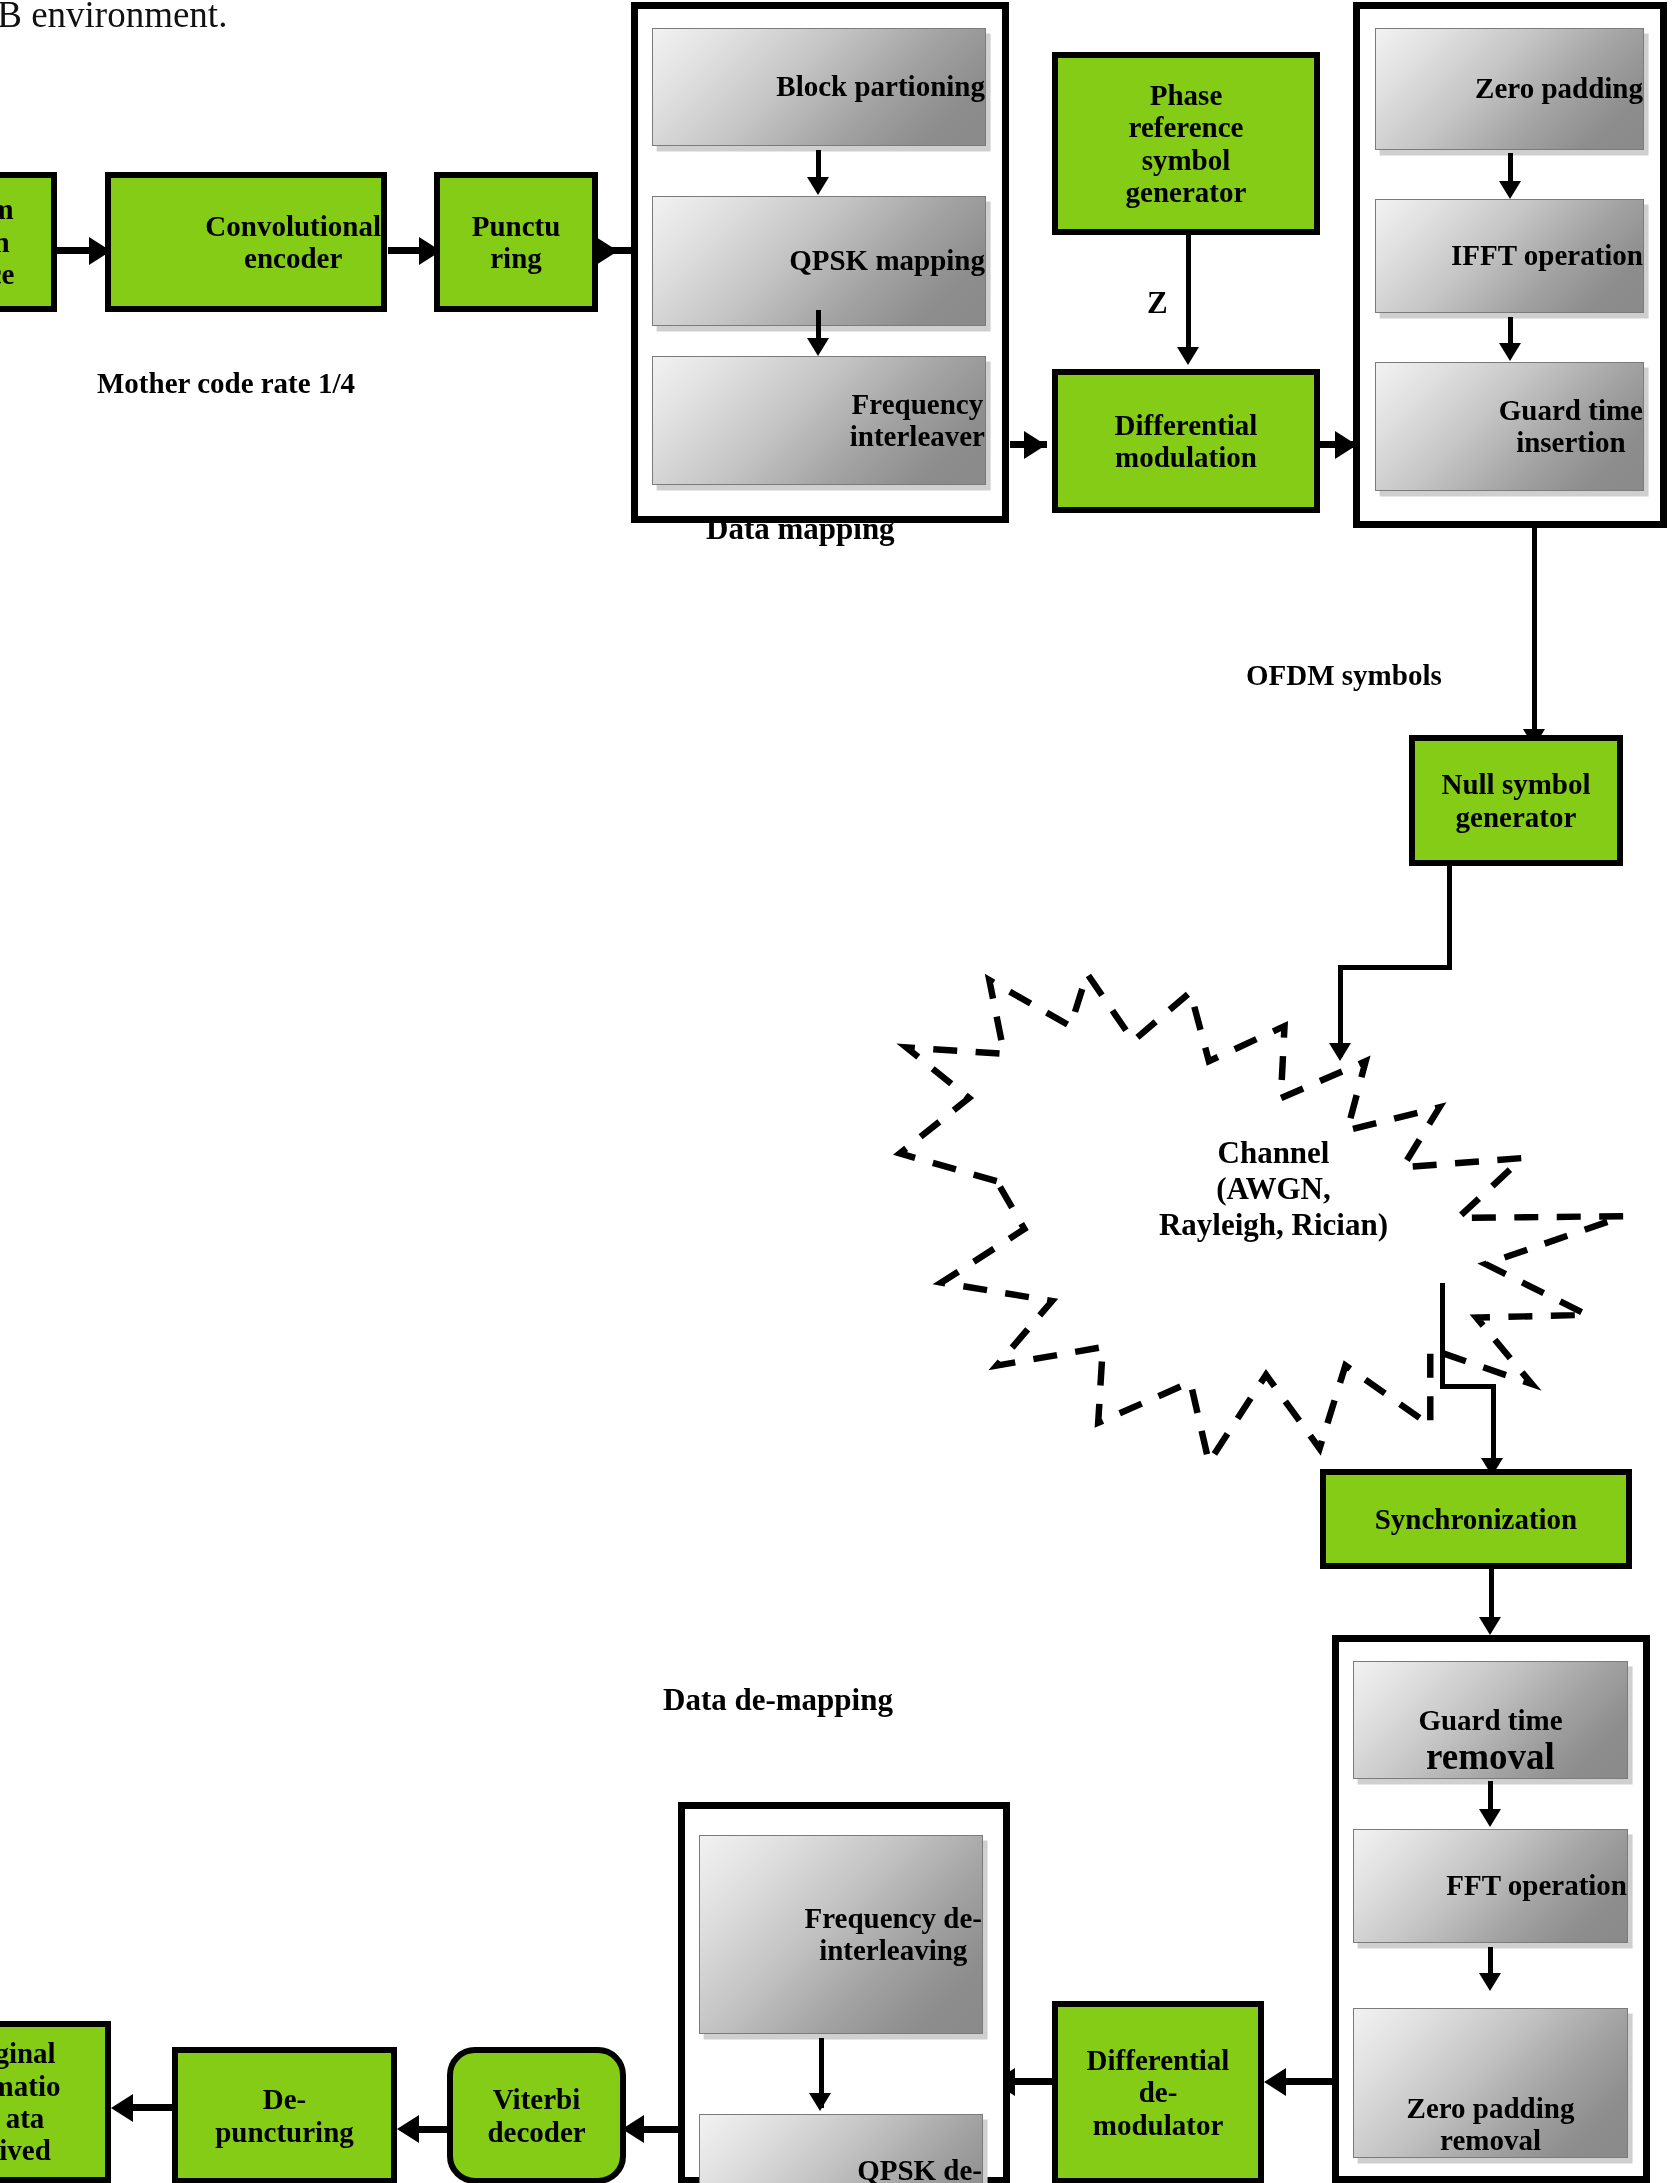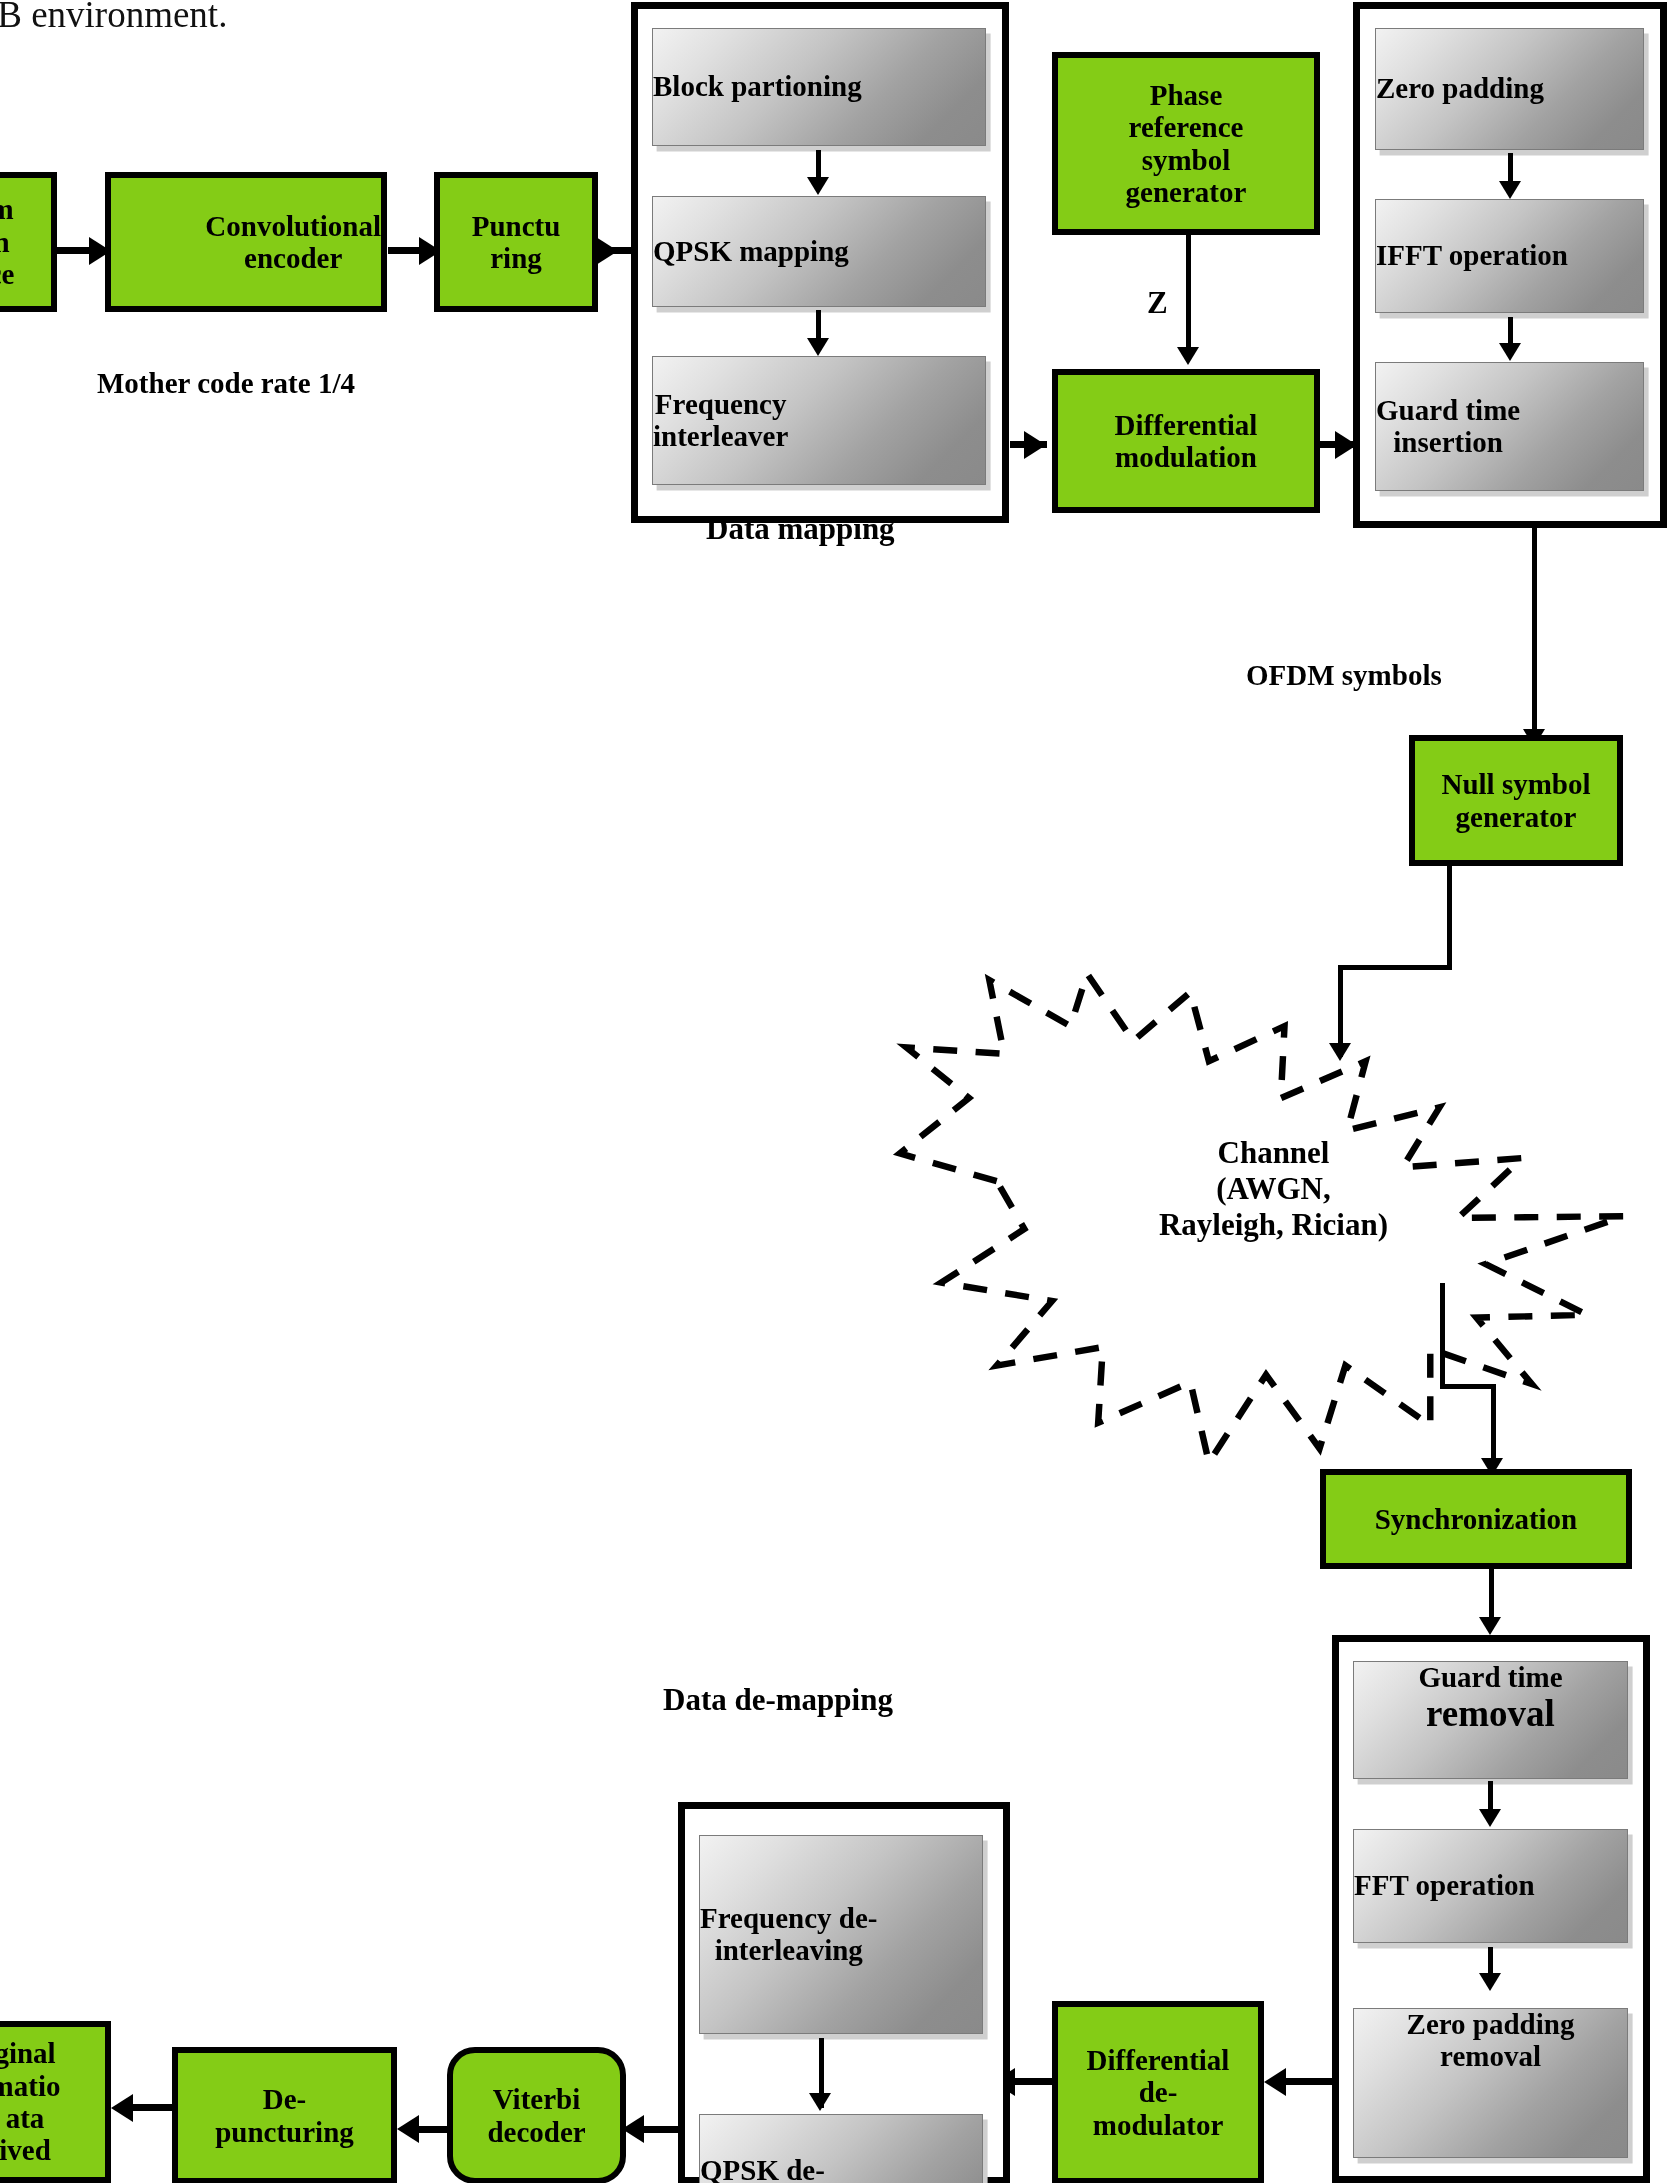--- a/index.html
+++ b/index.html
@@ -15,21 +15,21 @@
     text-align:center;font-weight:bold;color:#000;
     line-height:1.12;
   }
 
   
   .gbox{
     position:absolute;box-sizing:border-box;
     border:1.8px solid #7b7b7b;
     background:linear-gradient(135deg,#f2f2f2 0%,#e0e0e0 18%,#c4c4c4 42%,#a2a2a2 66%,#8d8d8d 85%,#8a8a8a 100%);
     box-shadow:4.6px 5.5px 0 0 #cfcfcf;
-    display:flex;align-items:center;justify-content:flex-start;
+    display:flex;align-items:center;justify-content:flex-end;
     text-align:center;font-weight:bold;color:#000;
     line-height:1.1;
   }
 
   
   .group{
     position:absolute;box-sizing:border-box;
     background:#fff;border:7.4px solid #000;
   }
 
@@ -105,21 +105,21 @@
 <div class="caption sz31" style="left:97px;top:367px;">Mother code rate 1/4</div>
 
 <div class="group" style="left:631px;top:1.8px;width:378px;height:521px;"></div>
 
 <div class="gbox sz31" style="left:652px;top:28px;width:334px;height:118px;">
   <span>Block partioning</span>
 </div>
 <div class="vline-thin" style="left:816px;top:150px;height:35px;"></div>
 <div class="arr-d-sm" style="left:807px;top:177px;"></div>
 
-<div class="gbox sz31" style="left:652px;top:196px;width:334px;height:111px;">
+<div class="gbox sz31" style="left:652px;top:196px;width:334px;height:130px;">
   <span>QPSK mapping</span>
 </div>
 <div class="vline-thin" style="left:816px;top:310px;height:35px;"></div>
 <div class="arr-d-sm" style="left:807px;top:338px;"></div>
 
 <div class="gbox sz31" style="left:652px;top:356px;width:334px;height:129px;">
   <span style="white-space:pre-line;">Frequency
 interleaver</span>
 </div>
 

